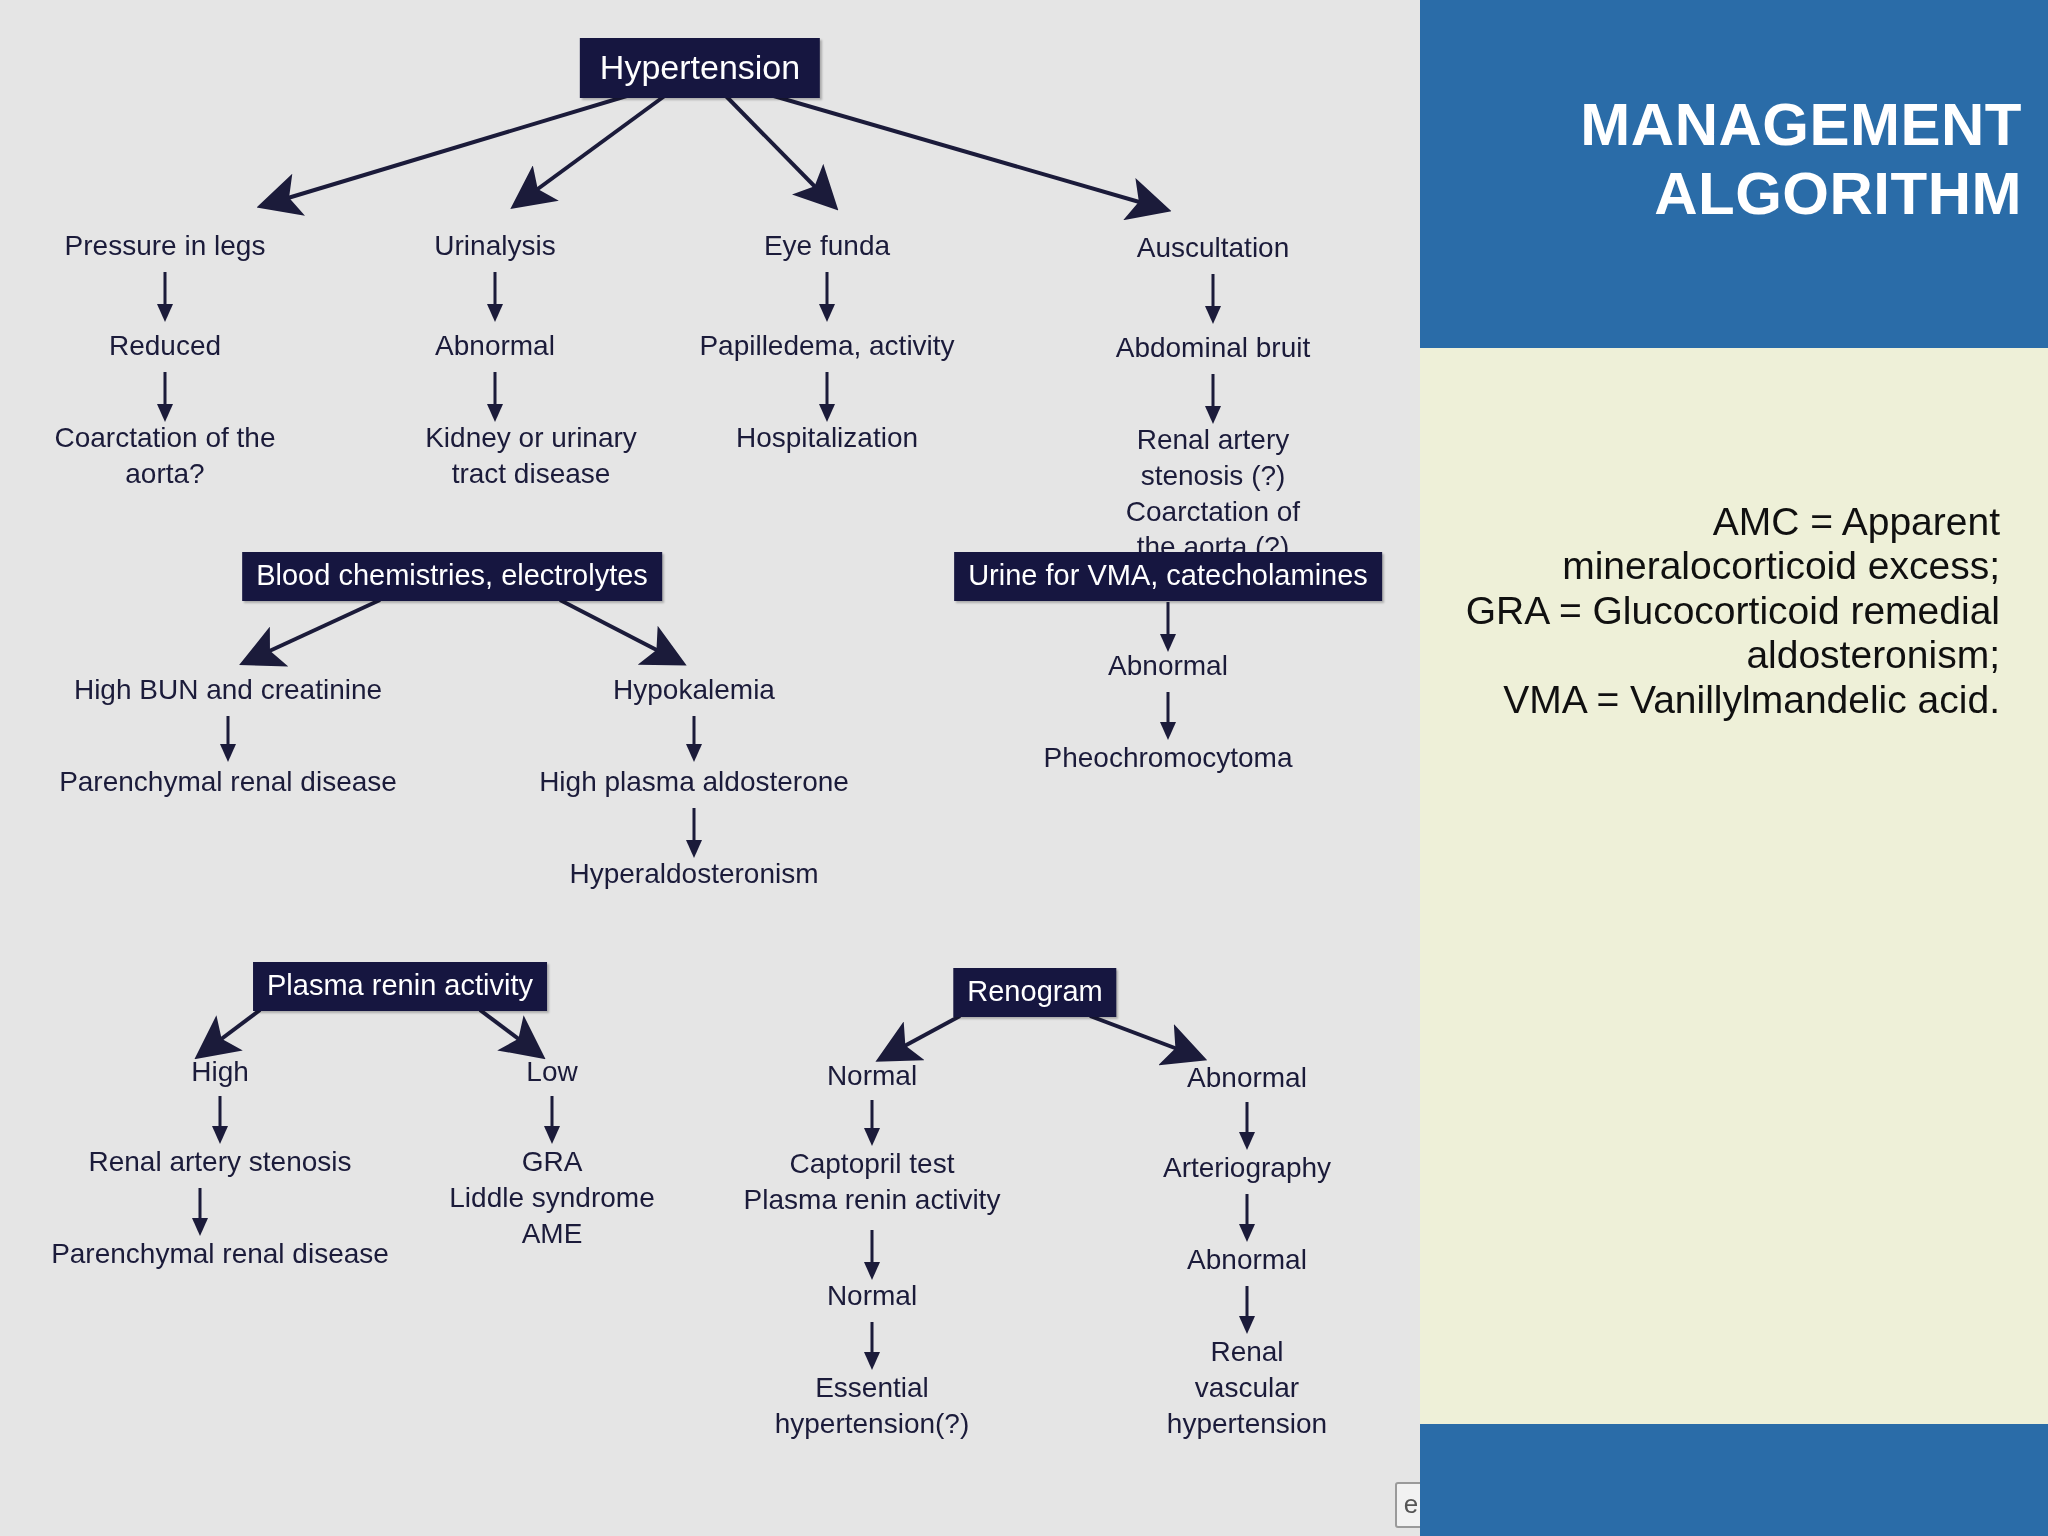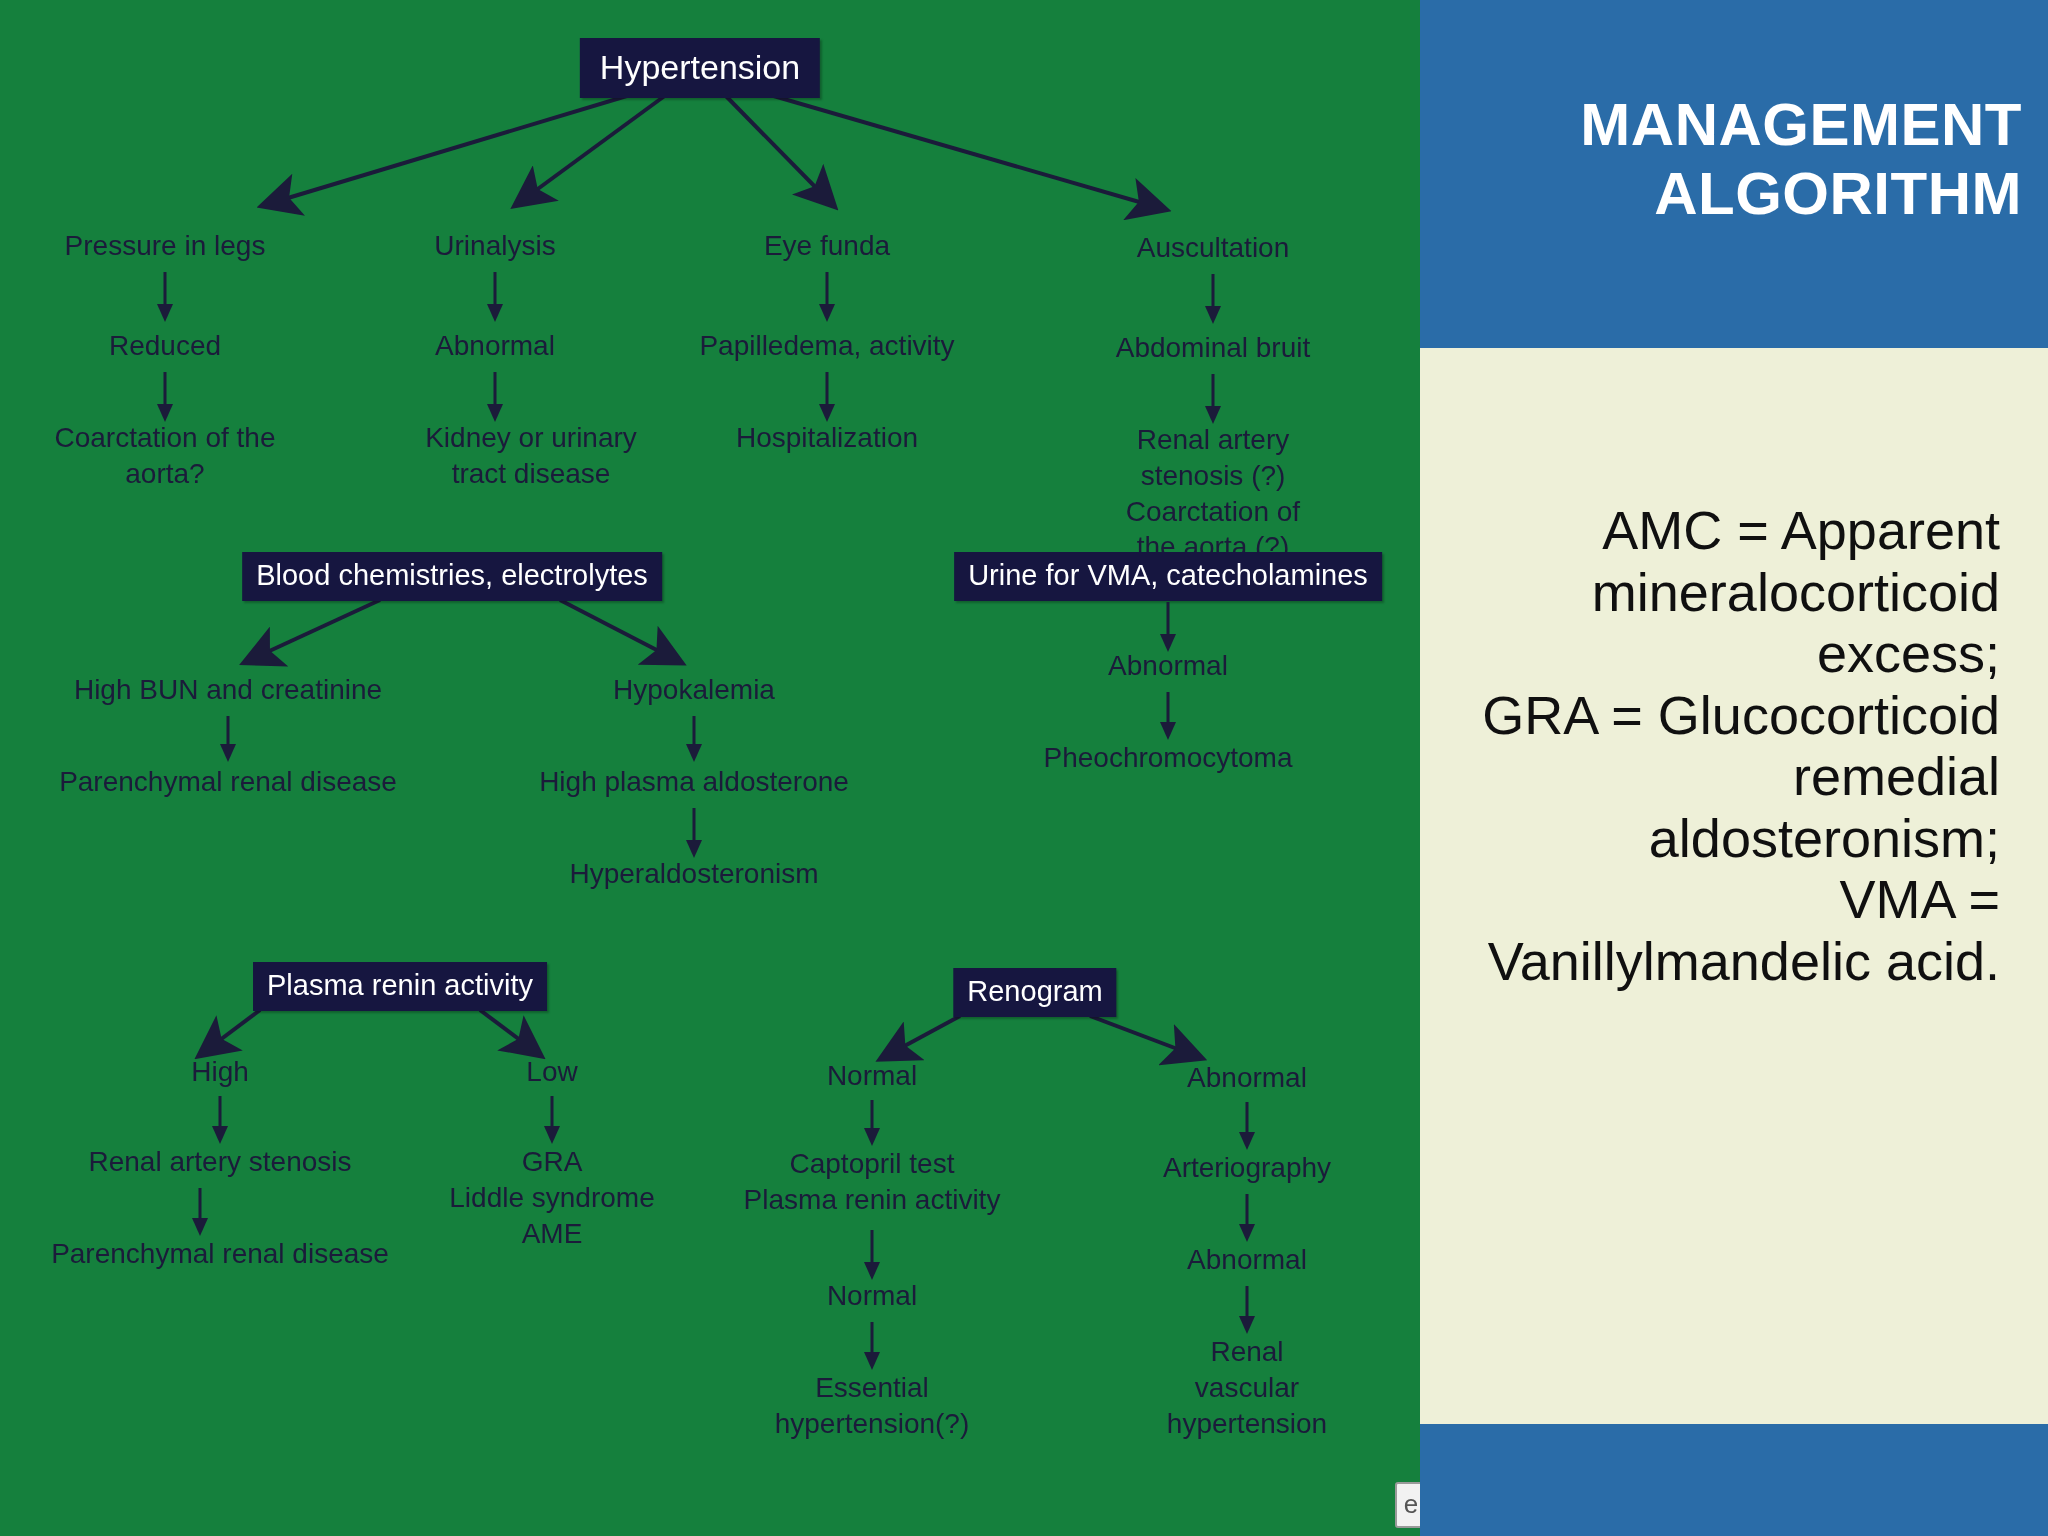--- a/index.html
+++ b/index.html
@@ -7,21 +7,21 @@
     width:2048px;height:1536px;
     background:#ffffff;
     font-family:"Liberation Sans","DejaVu Sans",sans-serif;
     overflow:hidden;
     position:relative;
   }
   
   #slide{position:absolute;inset:0;background:#ffffff;}
   #diagram{
     position:absolute;left:0;top:0;width:1420px;height:1536px;
-    background:#15803d;overflow:hidden;text-decoration:underline;
+    background:#e5e5e5;overflow:hidden;text-decoration:underline;
   }
   #sidebar{
     position:absolute;left:1420px;top:0;width:628px;height:1536px;
     background:#eef0d8;
     text-align:right;
   }
   #sidebar-header{
     position:absolute;left:0;top:0;width:628px;height:348px;
     background:#2a6ca8;
   }
@@ -29,21 +29,21 @@
     position:absolute;left:0;bottom:0;width:628px;height:112px;
     background:#2a6ca8;
   }
   #sidebar-title{
     position:absolute;left:42px;top:90px;width:560px;
     color:#ffffff;font-weight:bold;font-size:60px;line-height:1.15;
     letter-spacing:.5px;
   }
   #sidebar-legend{
     position:absolute;left:40px;top:500px;width:540px;
-    color:#101010;font-size:54px;line-height:1.14;
+    color:#101010;font-size:39px;line-height:1.14;
     white-space:pre-line;
   }
 
   
   .node{
     position:absolute;
     color:#1b1b3a;
     font-size:28px;
     line-height:1.28;
     text-align:center;

